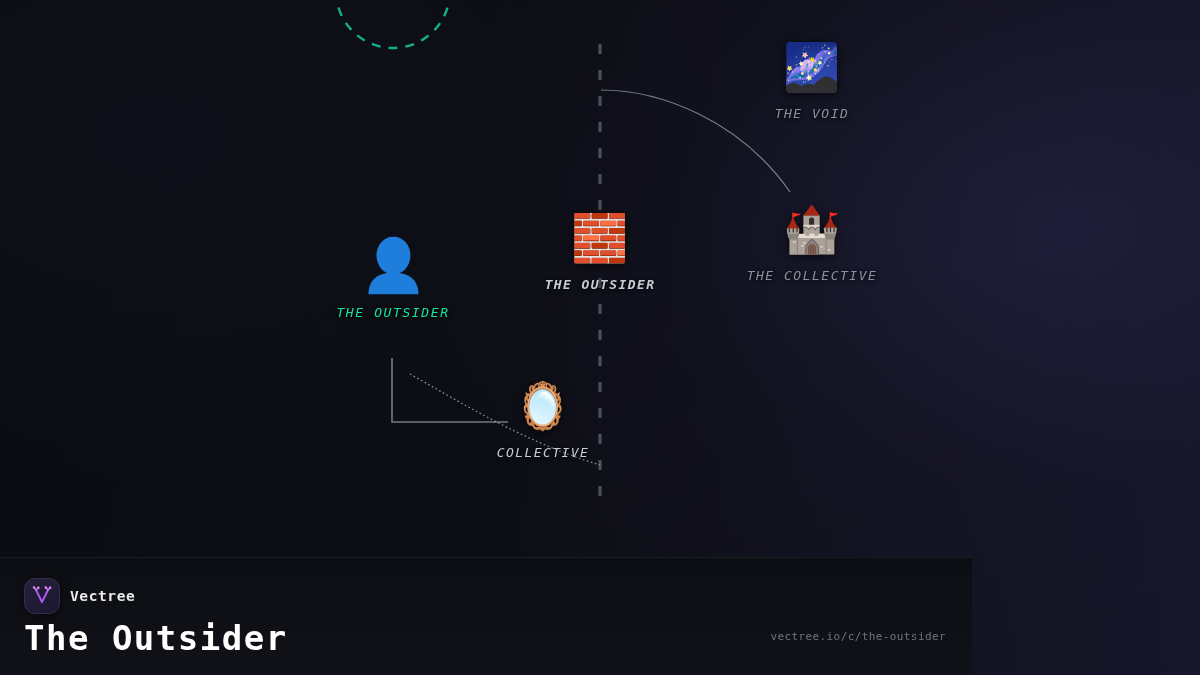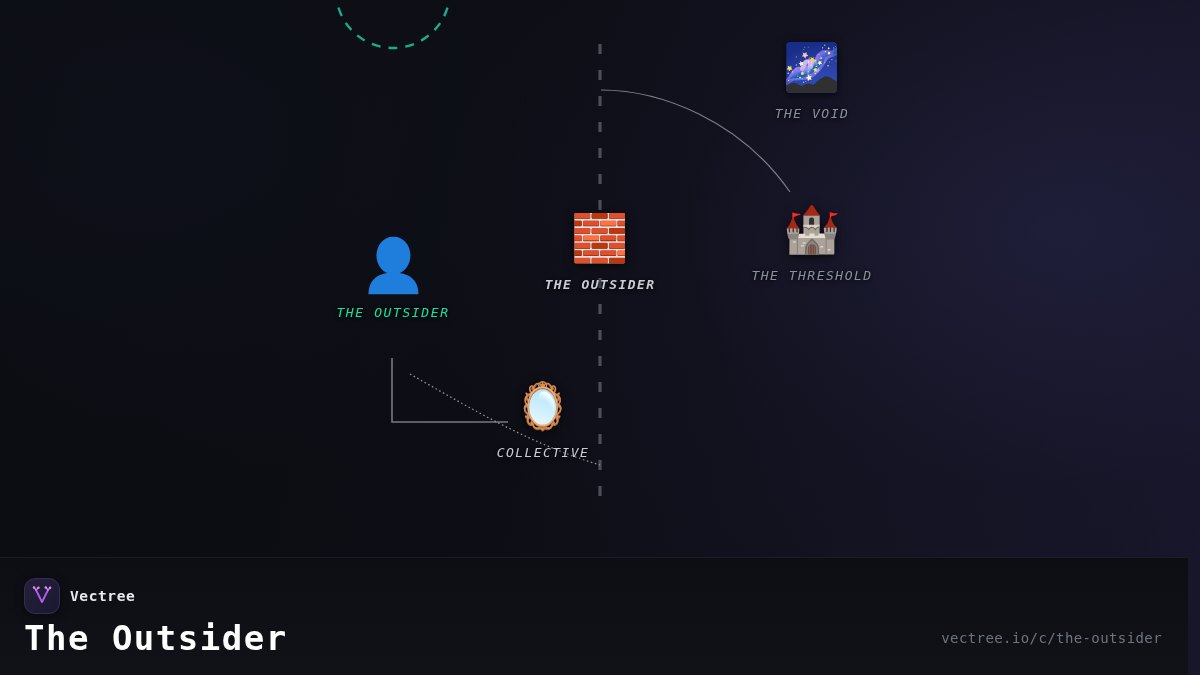--- a/index.html
+++ b/index.html
@@ -65,21 +65,21 @@
   .node-label.bright     { color: #c8ccd4; font-weight: 700; letter-spacing: 1.4px; }
   .node-label.plain      { color: #c9ced6; font-weight: 400; letter-spacing: 1.4px; }
 
   .person-icon { width: 56px; height: 58px; display:block; }
 
   
   #bottom-bar {
     position: absolute;
     left: 0;
     bottom: 0;
-    width: 1188px;
+    width: 972px;
     height: 118px;
     background: linear-gradient(180deg, #0d0e13 0%, #111218 100%);
     border-top: 1px solid #1b1d25;
     box-sizing: border-box;
   }
   #brand-row {
     position: absolute;
     left: 24px;
     top: 20px;
     display: flex;
@@ -106,21 +106,21 @@
     top: 60px;
     font-size: 34px;
     font-weight: 700;
     color: #ffffff;
     letter-spacing: 1.5px;
   }
   #page-url {
     position: absolute;
     right: 26px;
     top: 72px;
-    font-size: 14px;
+    font-size: 11px;
     color: #6e747f;
     letter-spacing: 0.4px;
   }
 </style>
 </head>
 <body>
 
 <div id="canvas">
 
   <svg id="graph-svg" viewBox="0 0 1200 675" xmlns="http://www.w3.org/2000/svg">
@@ -136,21 +136,21 @@
     <path d="M 410 374 C 470 408, 530 444, 600 465" fill="none" stroke="#9aa0aa" stroke-width="1.3" stroke-dasharray="1.6 2.6" opacity="0.9"></path>
   </svg>
 
   <div class="node" style="left:812px; top:80px;">
     <span class="node-emoji">🌌</span>
     <span class="node-label dim">THE VOID</span>
   </div>
 
   <div class="node" style="left:812px; top:242px;">
     <span class="node-emoji">🏰</span>
-    <span class="node-label dim">THE THRESHOLD</span>
+    <span class="node-label dim">THE COLLECTIVE</span>
   </div>
 
   <div class="node" style="left:600px; top:251px;">
     <span class="node-emoji">🧱</span>
     <span class="node-label bright">THE OUTSIDER</span>
   </div>
 
   <div class="node" style="left:393px; top:278px;">
     <span>
       <svg class="person-icon" viewBox="0 0 56 58" xmlns="http://www.w3.org/2000/svg">

